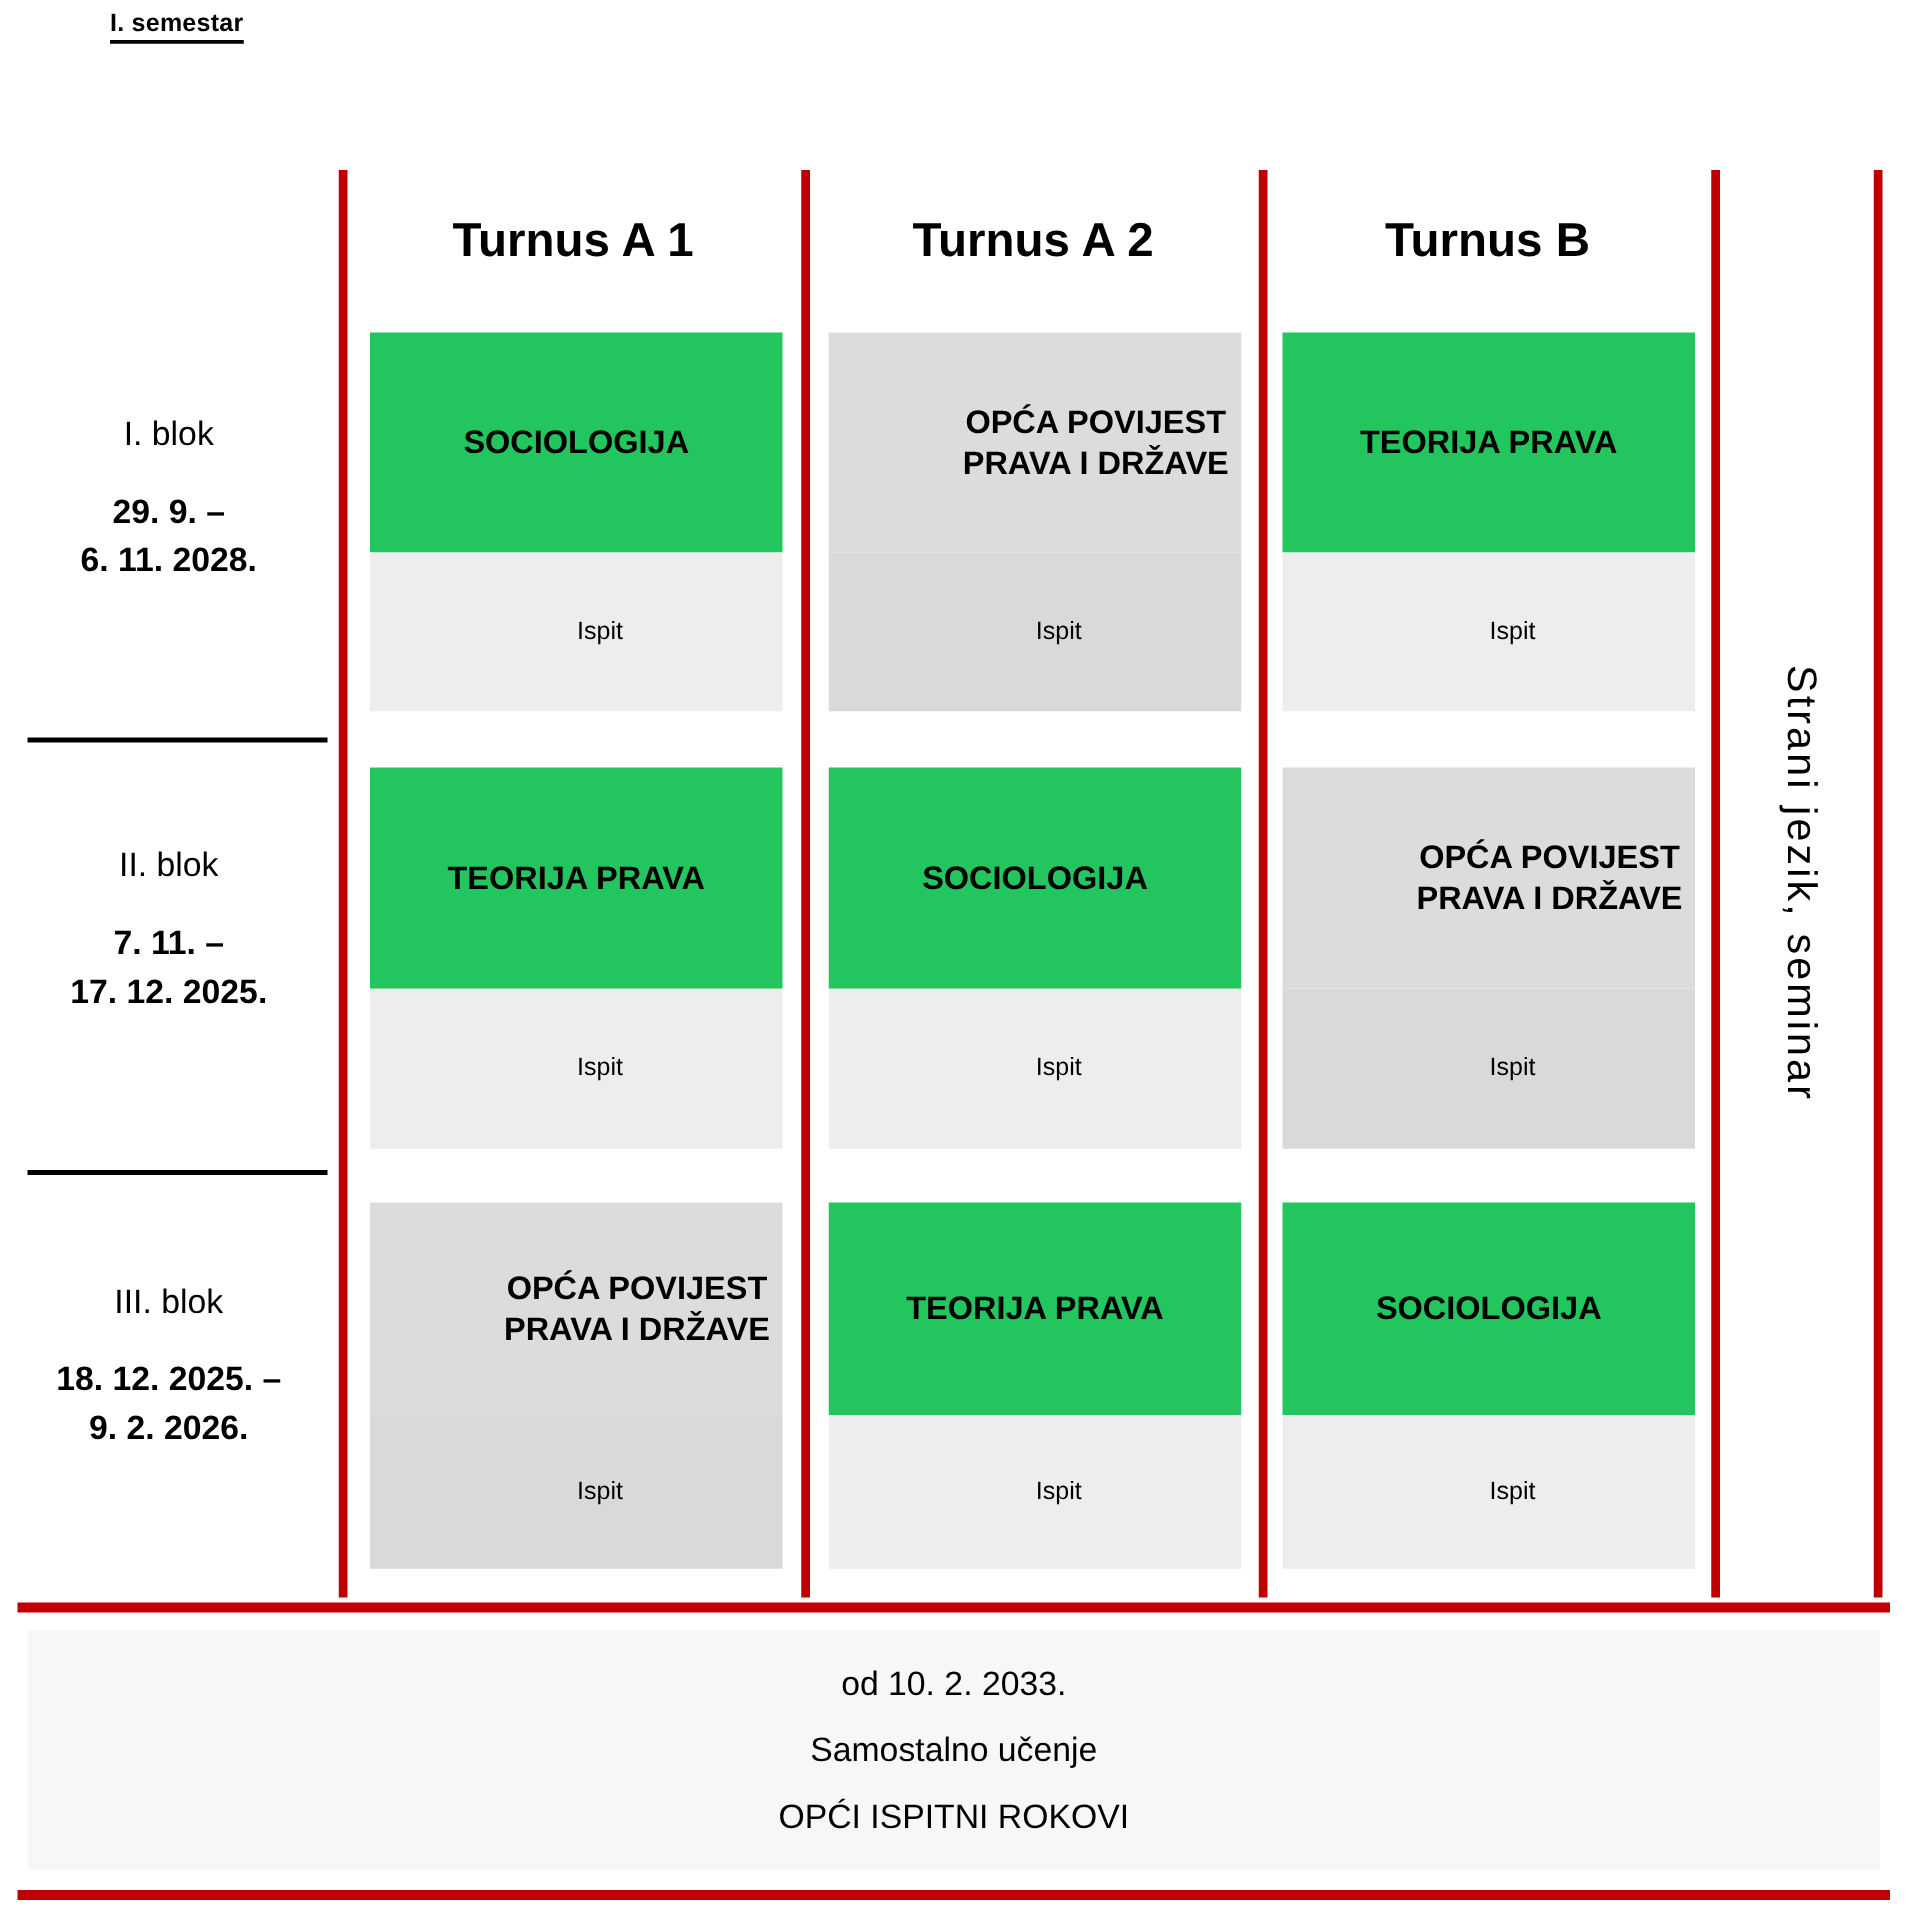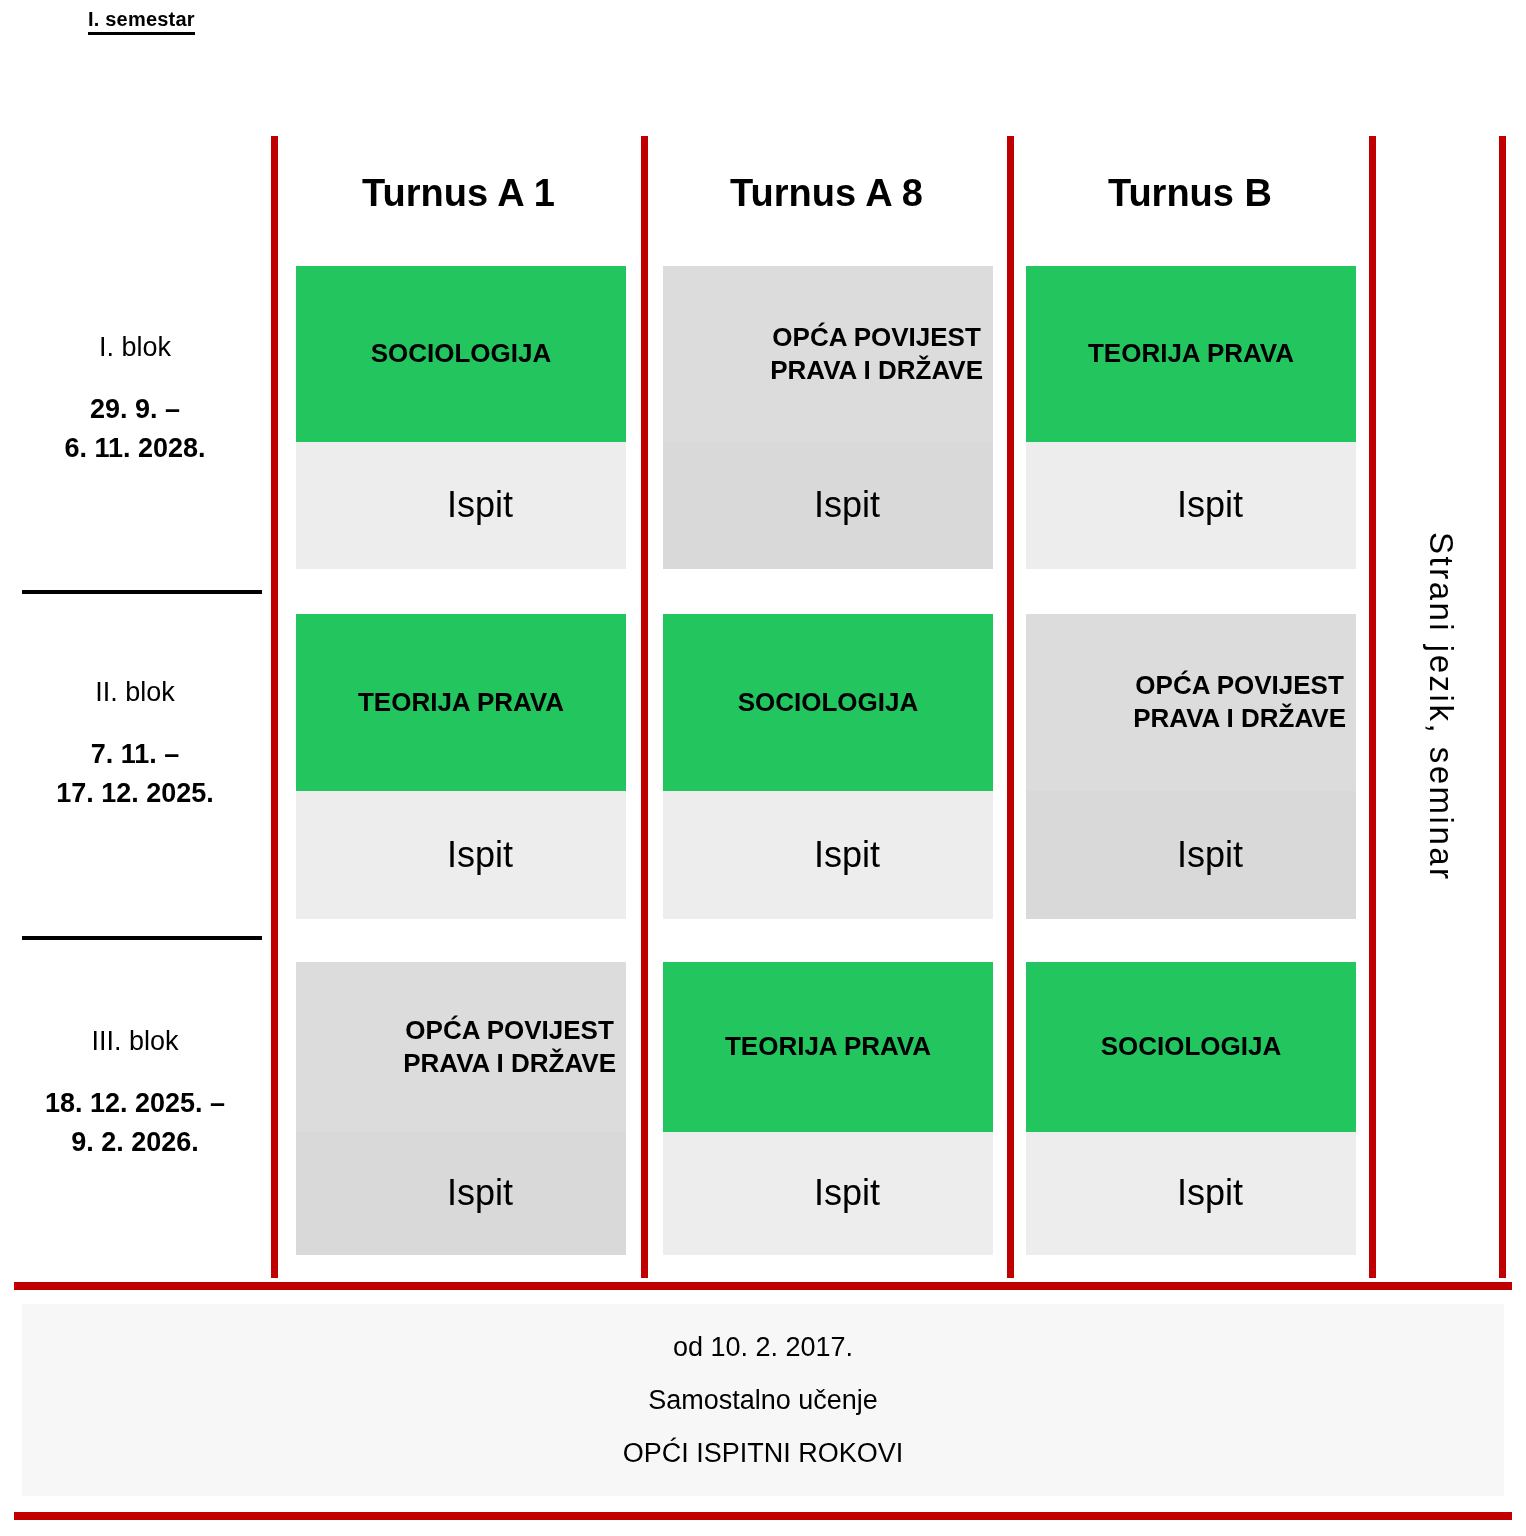--- a/index.html
+++ b/index.html
@@ -127,21 +127,21 @@
     padding: 0 10px;
     box-sizing: border-box;
   }
   .cell .exam-area {
     flex: 1 1 auto;
     display: flex;
     align-items: center;
     justify-content: center;
     text-align: center;
     font-weight: normal;
-    font-size: 36px;
+    font-size: 20px;
     box-sizing: border-box;
     padding-left: 38px;
   }
   .cell.light .subject-area { background: #22c55e; }
   .cell.light .exam-area    { background: #EDEDED; }
   .cell.dark  .subject-area { background: #DCDCDC; justify-content: flex-end; }
   .cell.dark  .exam-area    { background: #D9D9D9; }
 
   
   .col-a1 { left: 296px;  width: 330px; }
@@ -204,21 +204,21 @@
   <div class="vrule v1"></div>
   <div class="vrule v2"></div>
   <div class="vrule v3"></div>
   <div class="vrule v4"></div>
   <div class="vrule v5"></div>
 
   <div class="hrule-black sep1"></div>
   <div class="hrule-black sep2"></div>
 
   <div class="col-header c1">Turnus A 1</div>
-  <div class="col-header c2">Turnus A 8</div>
+  <div class="col-header c2">Turnus A 2</div>
   <div class="col-header c3">Turnus B</div>
 
   <div class="block-label b1">
     <span class="blk-name">I. blok</span>
     <span class="blk-dates">29. 9. –</span>
     <span class="blk-dates">6. 11. 2028.</span>
   </div>
   <div class="block-label b2">
     <span class="blk-name">II. blok</span>
     <span class="blk-dates">7. 11. –</span>
@@ -301,19 +301,19 @@
     </div>
     <div class="exam-area">Ispit</div>
   </div>
 
   <div class="side-label">
     <span class="rot">Strani jezik, seminar</span>
   </div>
 
   <div class="hrule-red top-bar"></div>
   <div class="footer-panel">
-    <div class="fline">od 10. 2. 2017.</div>
+    <div class="fline">od 10. 2. 2033.</div>
     <div class="fline">Samostalno učenje</div>
     <div class="fline">OPĆI ISPITNI ROKOVI</div>
   </div>
   <div class="hrule-red bottom-bar"></div>
 
 </div>
 
 </body></html>

